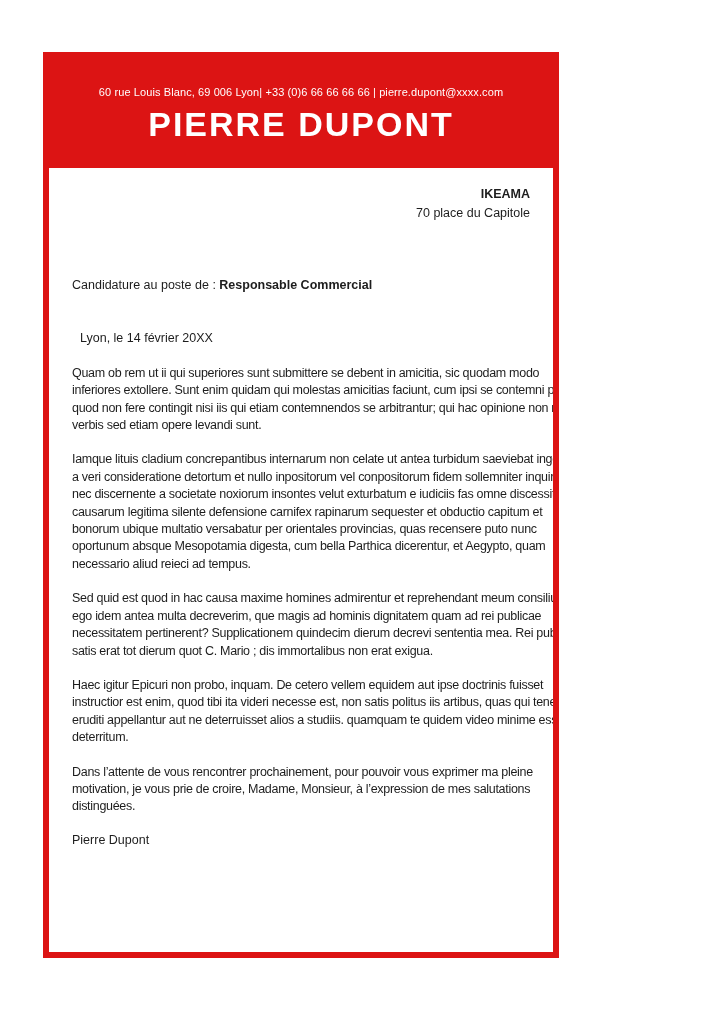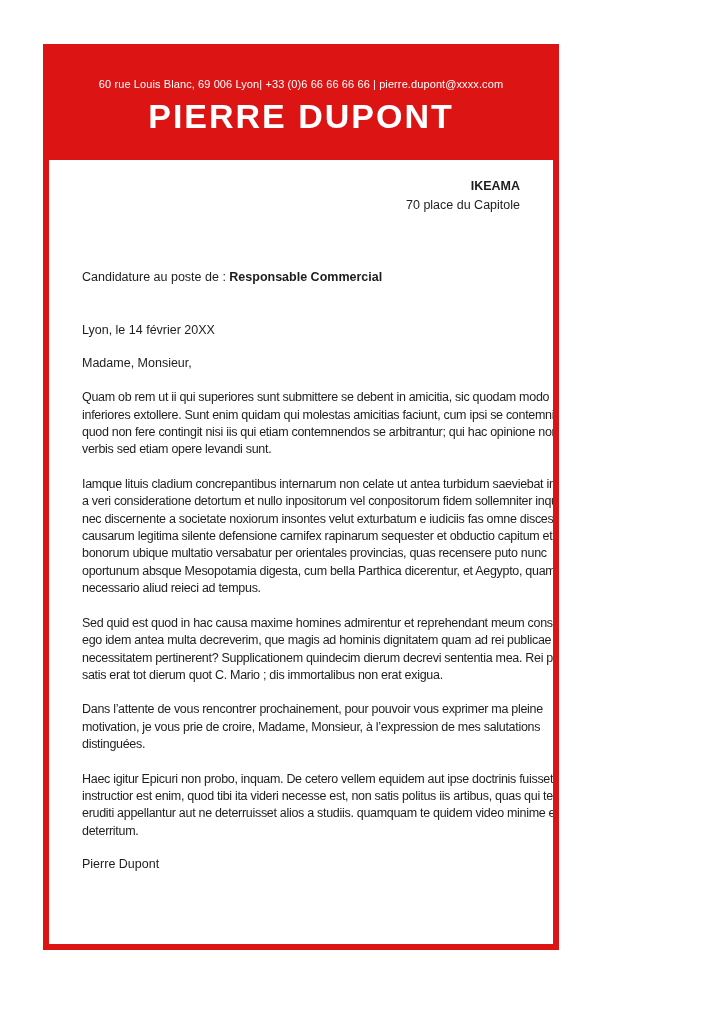--- a/index.html
+++ b/index.html
@@ -11,21 +11,21 @@
     position: relative;
     width: 720px;
     height: 1010px;
     background: #ffffff;
     font-family: "Liberation Sans", "DejaVu Sans", sans-serif;
     overflow: hidden;
   }
   .frame {
     position: absolute;
     left: 43px;
-    top: 44px;
+    top: 52px;
     width: 516px;
     height: 906px;
     box-sizing: border-box;
     border: 6px solid #dc1414;
     background: #ffffff;
   }
   .header {
     background: #dc1414;
     height: 110px;
     text-align: center;
@@ -38,21 +38,21 @@
     letter-spacing: 0.1px;
   }
   .name {
     margin-top: 5px;
     font-size: 34px;
     line-height: 40px;
     font-weight: bold;
     letter-spacing: 2px;
   }
   .content {
-    padding: 0 33px;
+    padding: 0 23px;
     font-size: 12.5px;
     line-height: 17.4px;
     color: #1d1d1d;
     overflow: hidden;
   }
   .recipient {
     margin-top: 17px;
     text-align: right;
     line-height: 19px;
   }
@@ -60,20 +60,21 @@
     font-weight: bold;
   }
   .subject {
     margin-top: 54px;
   }
   .bold {
     font-weight: bold;
   }
   .dateline {
     margin-top: 36px;
+    margin-left: 8px;
   }
   .salutation {
     margin-top: 15px;
   }
   .para {
     margin: 17px 0 0 0;
     white-space: pre;
     letter-spacing: -0.3px;
   }
   .signature {
@@ -95,42 +96,41 @@
 
       <div class="recipient">
         <div class="recipient-company">IKEAMA</div>
         <div>70 place du Capitole</div>
       </div>
 
       <div class="subject"><span>Candidature au poste de : </span><span class="bold">Responsable Commercial</span></div>
 
       <div class="dateline">Lyon, le 14 février 20XX</div>
 
-      <div class="salutation">Madame, Monsieur,</div>
 
       <p class="para">Quam ob rem ut ii qui superiores sunt submittere se debent in amicitia, sic quodam modo
 inferiores extollere. Sunt enim quidam qui molestas amicitias faciunt, cum ipsi se contemni putant;
 quod non fere contingit nisi iis qui etiam contemnendos se arbitrantur; qui hac opinione non modo
 verbis sed etiam opere levandi sunt.</p>
       <p class="para">Iamque lituis cladium concrepantibus internarum non celate ut antea turbidum saeviebat ingenium
 a veri consideratione detortum et nullo inpositorum vel conpositorum fidem sollemniter inquirente
 nec discernente a societate noxiorum insontes velut exturbatum e iudiciis fas omne discessit, et
 causarum legitima silente defensione carnifex rapinarum sequester et obductio capitum et
 bonorum ubique multatio versabatur per orientales provincias, quas recensere puto nunc
 oportunum absque Mesopotamia digesta, cum bella Parthica dicerentur, et Aegypto, quam
 necessario aliud reieci ad tempus.</p>
       <p class="para">Sed quid est quod in hac causa maxime homines admirentur et reprehendant meum consilium, cum
 ego idem antea multa decreverim, que magis ad hominis dignitatem quam ad rei publicae
 necessitatem pertinerent? Supplicationem quindecim dierum decrevi sententia mea. Rei publicae
 satis erat tot dierum quot C. Mario ; dis immortalibus non erat exigua.</p>
-      <p class="para">Dans l’attente de vous rencontrer prochainement, pour pouvoir vous exprimer ma pleine
-motivation, je vous prie de croire, Madame, Monsieur, à l’expression de mes salutations
-distinguées.</p>
       <p class="para">Haec igitur Epicuri non probo, inquam. De cetero vellem equidem aut ipse doctrinis fuisset
 instructior est enim, quod tibi ita videri necesse est, non satis politus iis artibus, quas qui tenent,
 eruditi appellantur aut ne deterruisset alios a studiis. quamquam te quidem video minime esse
 deterritum.</p>
+      <p class="para">Dans l’attente de vous rencontrer prochainement, pour pouvoir vous exprimer ma pleine
+motivation, je vous prie de croire, Madame, Monsieur, à l’expression de mes salutations
+distinguées.</p>
 
       <div class="signature">Pierre Dupont</div>
 
     </div>
   </div>
 </div>
 
 </body></html>

